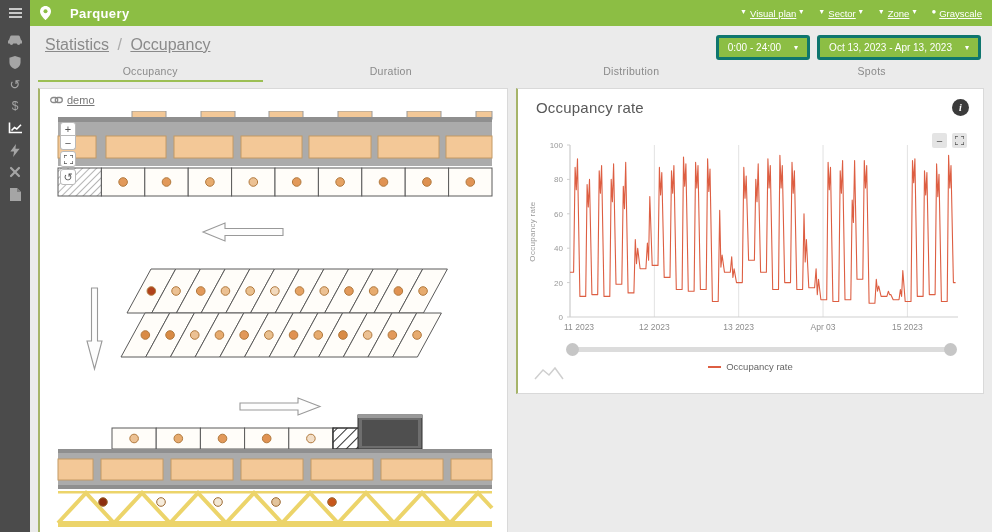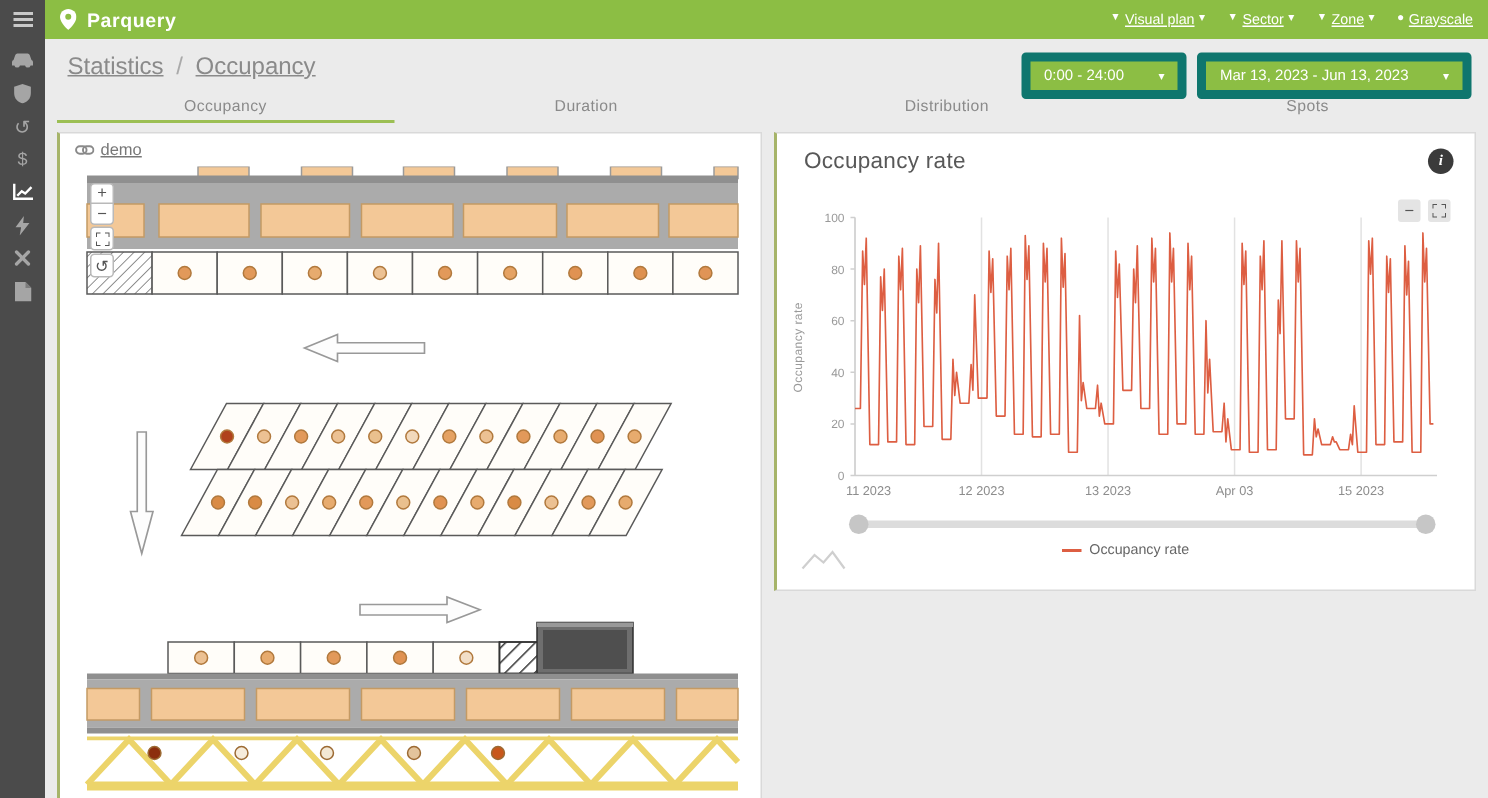--- a/index.html
+++ b/index.html
@@ -14,38 +14,38 @@
   .side-item.burger { height:26px; }
   .burger-bars { display:flex; flex-direction:column; gap:2px; }
   .burger-bars i { display:block; width:13px; height:2px; background:#c9c9c9; }
   .side-nav { position:absolute; top:29px; left:0; right:0; display:flex; flex-direction:column; }
   .glyph-ico { color:#a5a5a5; font-size:12px; line-height:1; }
   .glyph-ico.big { font-size:13px; }
 
   
   .topbar { position:absolute; left:30px; right:0; top:0; height:26px;
     background:#8cbe44; display:flex; align-items:center; padding:0 10px; z-index:25; }
-  .brand { display:flex; align-items:center; gap:7px; color:#fff;
+  .brand { display:flex; align-items:center; gap:19px; color:#fff;
     font-size:13px; font-weight:bold; letter-spacing:.4px; }
   .top-menu { margin-left:auto; display:flex; align-items:center; gap:15px; }
   .top-menu-item { display:flex; align-items:flex-start; gap:3px; color:#fff;
     font-size:9.5px; cursor:pointer; }
   .top-menu-item .lbl { text-decoration:underline; }
   .tri { font-size:7px; line-height:1; }
   .caret { font-size:8px; line-height:1; }
   .bullet { font-size:8px; line-height:1; }
 
   
   .breadcrumb { position:absolute; left:45px; top:36px; font-size:16px; color:#999; z-index:5;}
   .breadcrumb a { color:#8a8a8a; text-decoration:underline; cursor:pointer; }
   .crumb-sep { margin:0 4px; color:#aaa; }
   .filter-btns { position:absolute; right:11px; top:35px; display:flex; gap:7px; z-index:5;}
-  .green-btn { background:#8cbe44; border:6px solid #0f766e; border-radius:3px;
+  .green-btn { background:#8cbe44; border:3px solid #0f766e; border-radius:3px;
     color:#fff; font-size:10px; padding:4px 9px; display:flex; align-items:center;
-    gap:23px; cursor:pointer; font-family:inherit; }
+    gap:13px; cursor:pointer; font-family:inherit; }
 
   
   .tabs { position:absolute; left:30px; right:0; top:58px; height:26px; display:flex; }
   .tab { flex:1; position:relative; display:flex; align-items:center; justify-content:center;
     font-size:10.5px; color:#8a8a8a; letter-spacing:.3px; cursor:pointer; }
   .tab.active::after { content:""; position:absolute; left:8px; right:8px; bottom:2px;
     height:2px; background:#9cbf54; }
 
   
   .card { position:absolute; background:#fff; border:1px solid #d9d9d9;
@@ -185,21 +185,21 @@
   <a>Statistics</a>
   <span class="crumb-sep">/</span>
   <a>Occupancy</a>
 </div>
 <div class="filter-btns">
   <button class="green-btn">
     <span>0:00 - 24:00</span>
     <span class="caret">▾</span>
   </button>
   <button class="green-btn">
-    <span>Mar 13, 2023 - Jun 13, 2023</span>
+    <span>Oct 13, 2023 - Apr 13, 2023</span>
     <span class="caret">▾</span>
   </button>
 </div>
 
 <div class="tabs">
   <div class="tab active">Occupancy</div>
   <div class="tab">Duration</div>
   <div class="tab">Distribution</div>
   <div class="tab">Spots</div>
 </div>

